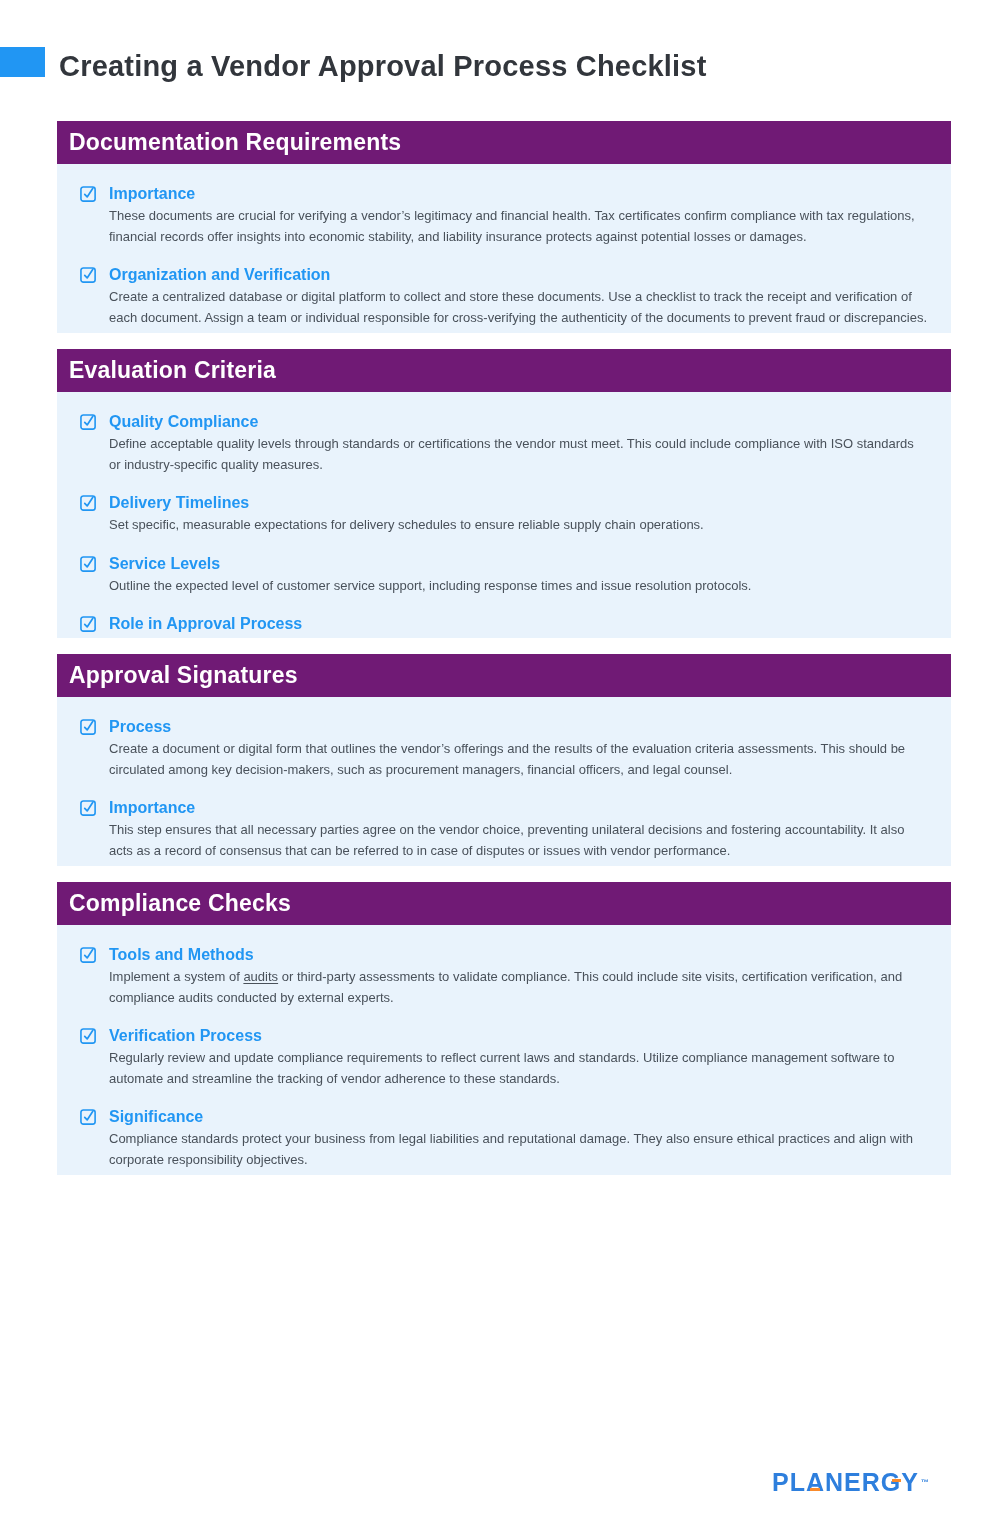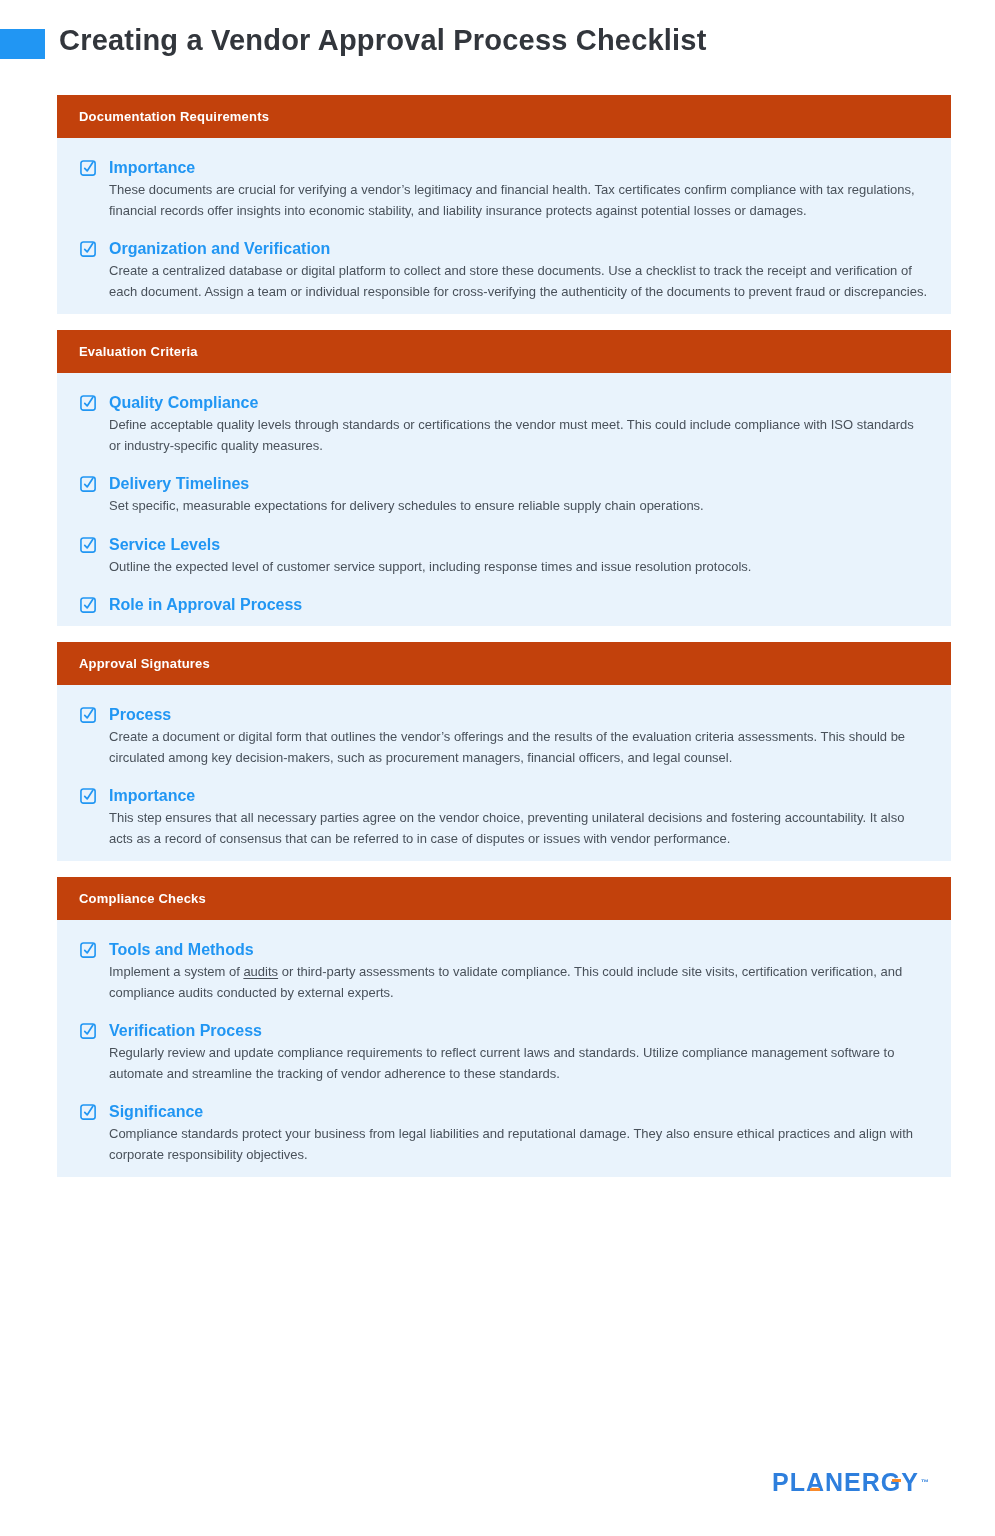--- a/index.html
+++ b/index.html
@@ -8,51 +8,51 @@
   .page {
     position: relative;
     width: 995px;
     height: 1536px;
     background: #ffffff;
     overflow: hidden;
     margin: 0 auto;
   }
   .title-row {
     display: flex;
-    align-items: flex-end;
-    padding-top: 21px;
+    align-items: flex-start;
+    padding-top: 47px;
   }
   .title-square {
     width: 45px;
     height: 30px;
     background: #2196F3;
     flex: 0 0 auto;
   }
   h1.page-title {
     margin-left: 14px;
     font-size: 29px;
     font-weight: 700;
     color: #32363C;
     letter-spacing: 0.2px;
     line-height: 38px;
   }
   .content { margin: 36px 44px 0 57px; }
   .section + .section { margin-top: 16px; }
   .section-header {
-    background: #c2410c;
+    background: #701a75;
     color: #ffffff;
-    font-size: 13px;
-    font-weight: 700;
-    padding: 10px 22px;
+    font-size: 23px;
+    font-weight: 700;
+    padding: 10px 12px;
     line-height: 23px;
     letter-spacing: 0.2px;
   }
   .section-body {
     background: #E9F3FC;
-    padding: 20px 24px 12px 23px;
+    padding: 20px 24px 5px 23px;
   }
   .item { display: flex; align-items: flex-start; }
   .item + .item { margin-top: 18px; }
   .checkbox {
     flex: 0 0 auto;
     width: 17px;
     height: 17px;
     margin-top: 2px;
   }
   .item-content { margin-left: 12px; flex: 1; }

